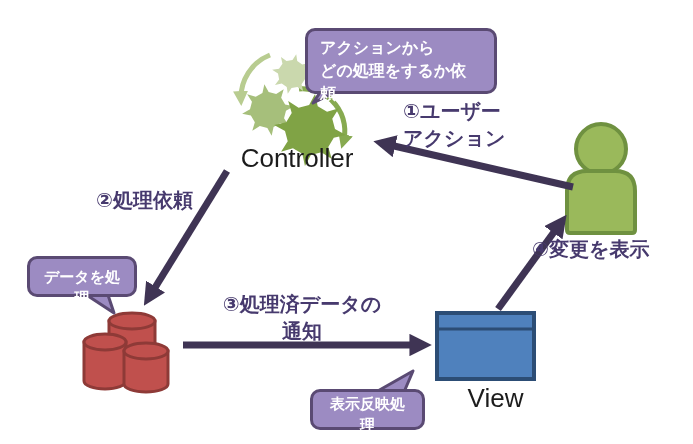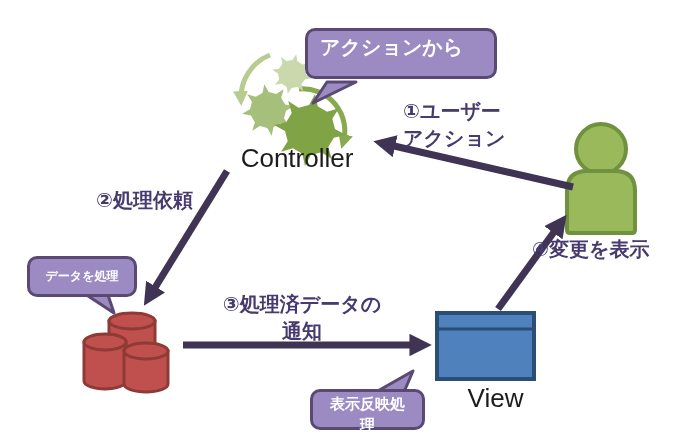--- a/index.html
+++ b/index.html
@@ -19,24 +19,24 @@
   .gear-light{fill:var(--gear-light,#cad8ad);}
   .green-shape{fill:var(--green-fill,#9ab95b);stroke:var(--green-border,#6f9140);stroke-width:4;}
   .red-shape{fill:var(--red-fill,#c0504d);stroke:var(--red-border,#8e3a37);stroke-width:3;}
   .blue-shape{fill:var(--blue-fill,#4f81bd);stroke:var(--blue-border,#2c4d75);stroke-width:4;}
   .blue-line{stroke:var(--blue-border,#2c4d75);stroke-width:3;}
   .tail{fill:var(--bubble-fill,#9c8bc2);stroke:var(--bubble-border,#5a4a73);stroke-width:3;stroke-linejoin:round;}
 
   .bubble{position:absolute;background:var(--bubble-fill,#9c8bc2);
           border:3px solid var(--bubble-border,#5a4a73);border-radius:10px;
           color:var(--bubble-text,#ffffff);font-weight:700;box-sizing:border-box;}
-  .b1{left:305px;top:28px;width:192px;height:51px;padding:5px 12px;
-      font-size:20px;line-height:23px;}
+  .b1{left:305px;top:28px;width:192px;height:66px;padding:5px 12px;
+      font-size:16px;line-height:23px;}
   .b2{left:27px;top:256px;width:110px;height:41px;padding:7px 10px;
-      font-size:12px;line-height:21px;text-align:center;}
+      font-size:15px;line-height:21px;text-align:center;}
   .b3{left:310px;top:389px;width:115px;height:41px;padding:1px 10px;
       font-size:15px;line-height:21px;text-align:center;}
 
   .step-label{position:absolute;color:var(--label-color,#473a6e);
               font-weight:700;font-size:20px;line-height:27px;}
   .s1{left:403px;top:98px;}
   .s2{left:96px;top:187px;}
   .s3{left:212px;top:291px;width:180px;text-align:center;}
   .s4{left:532px;top:236px;}
 
@@ -97,20 +97,21 @@
     <line class="arrow" x1="183" y1="345" x2="424" y2="345" marker-end="url(#ah)"></line>
     <line class="arrow" x1="498" y1="309" x2="562" y2="221" marker-end="url(#ah)"></line>
 
     <polygon class="tail" points="327,82 356,82 313,103"></polygon>
     <polygon class="tail" points="82,292 107,292 114,313"></polygon>
     <polygon class="tail" points="376,392 404,392 413,371"></polygon>
   </svg>
 
   <div class="bubble b1">
     <span style="display:block">アクションから</span>
+    <span style="display:block">どの処理をするか依頼</span>
   </div>
   <div class="bubble b2">データを処理</div>
   <div class="bubble b3">表示反映処理</div>
 
   <div class="step-label s1">
     <span style="display:block">①ユーザー</span>
     <span style="display:block">アクション</span>
   </div>
   <div class="step-label s2">②処理依頼</div>
   <div class="step-label s3">

